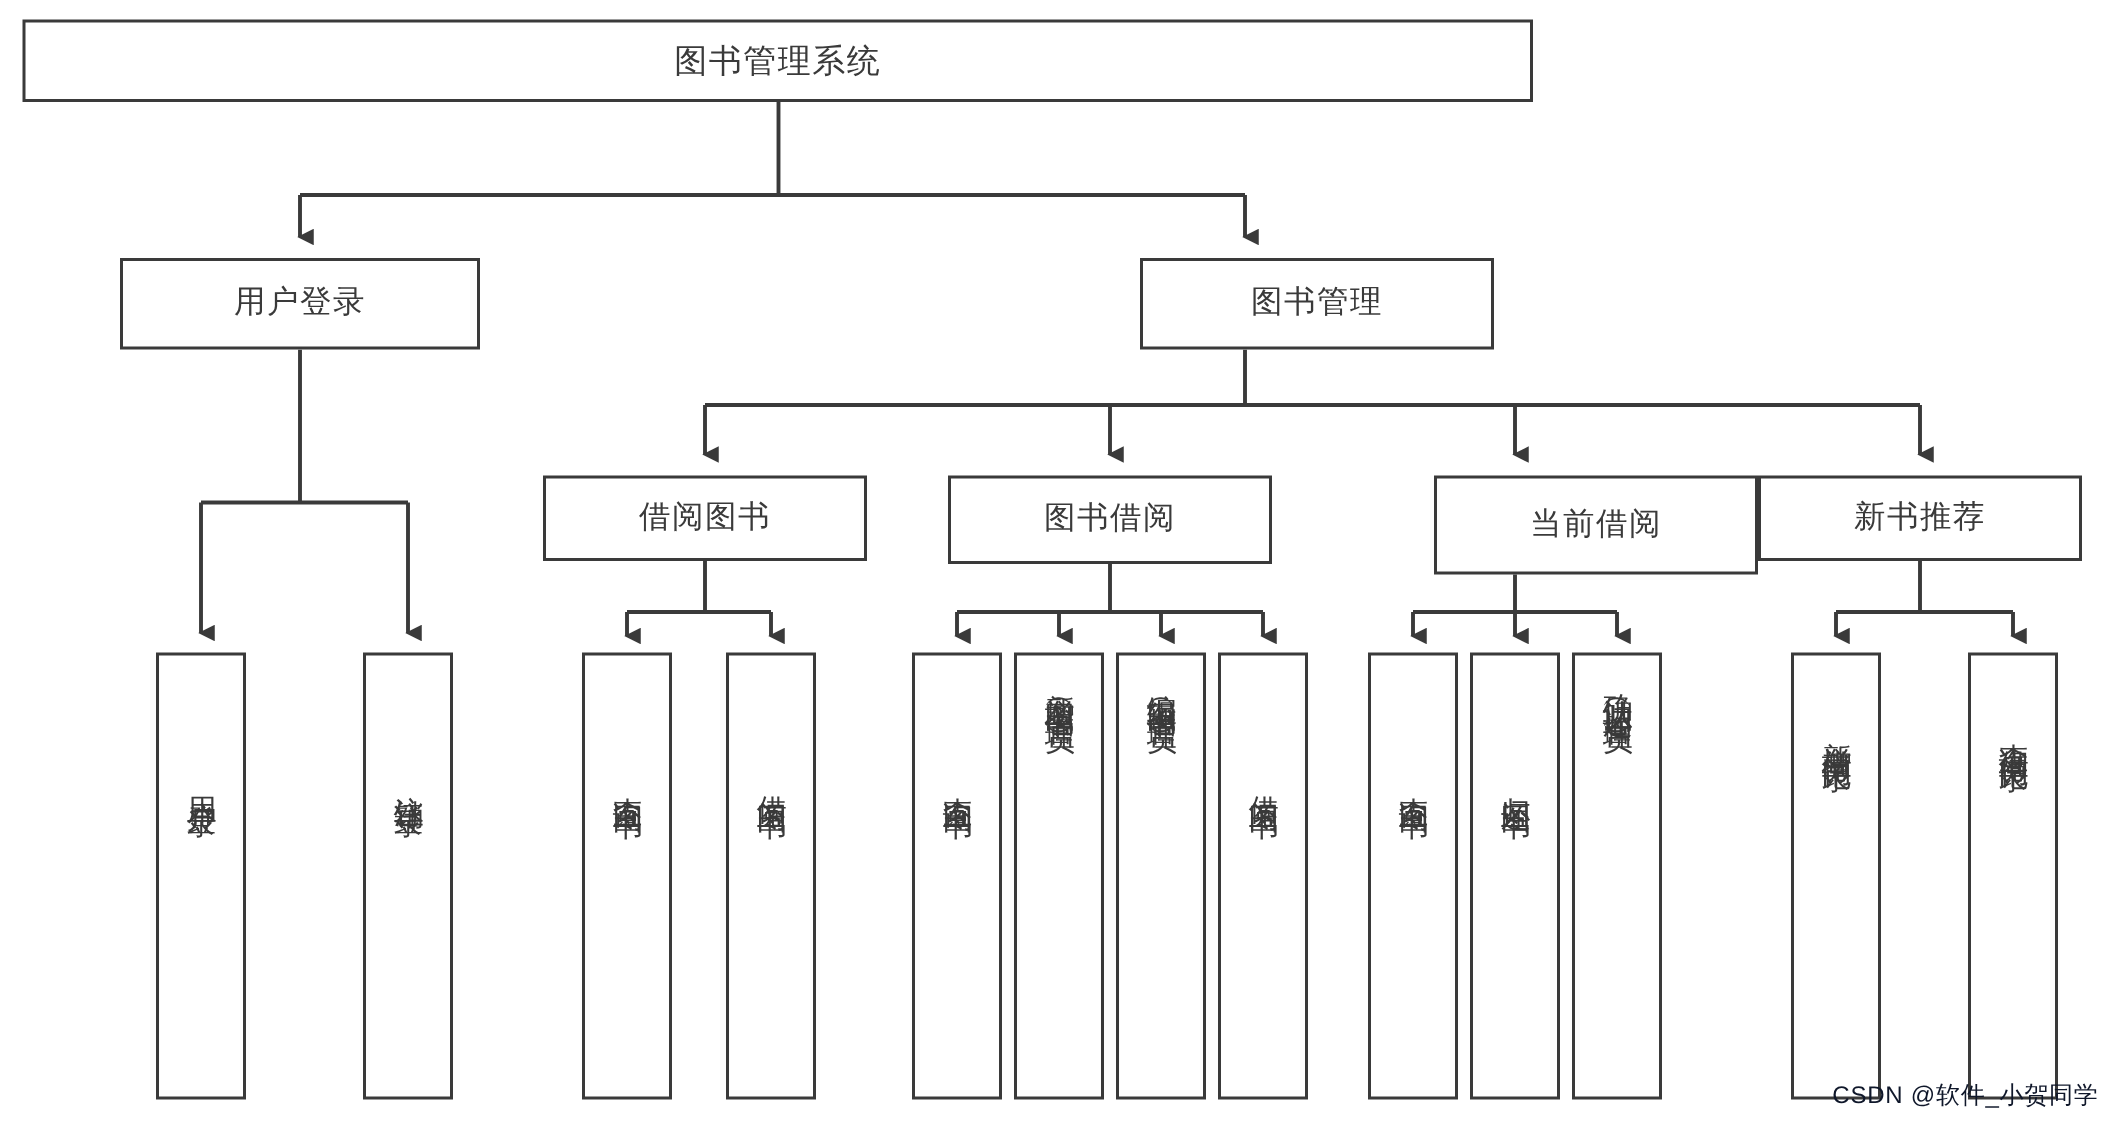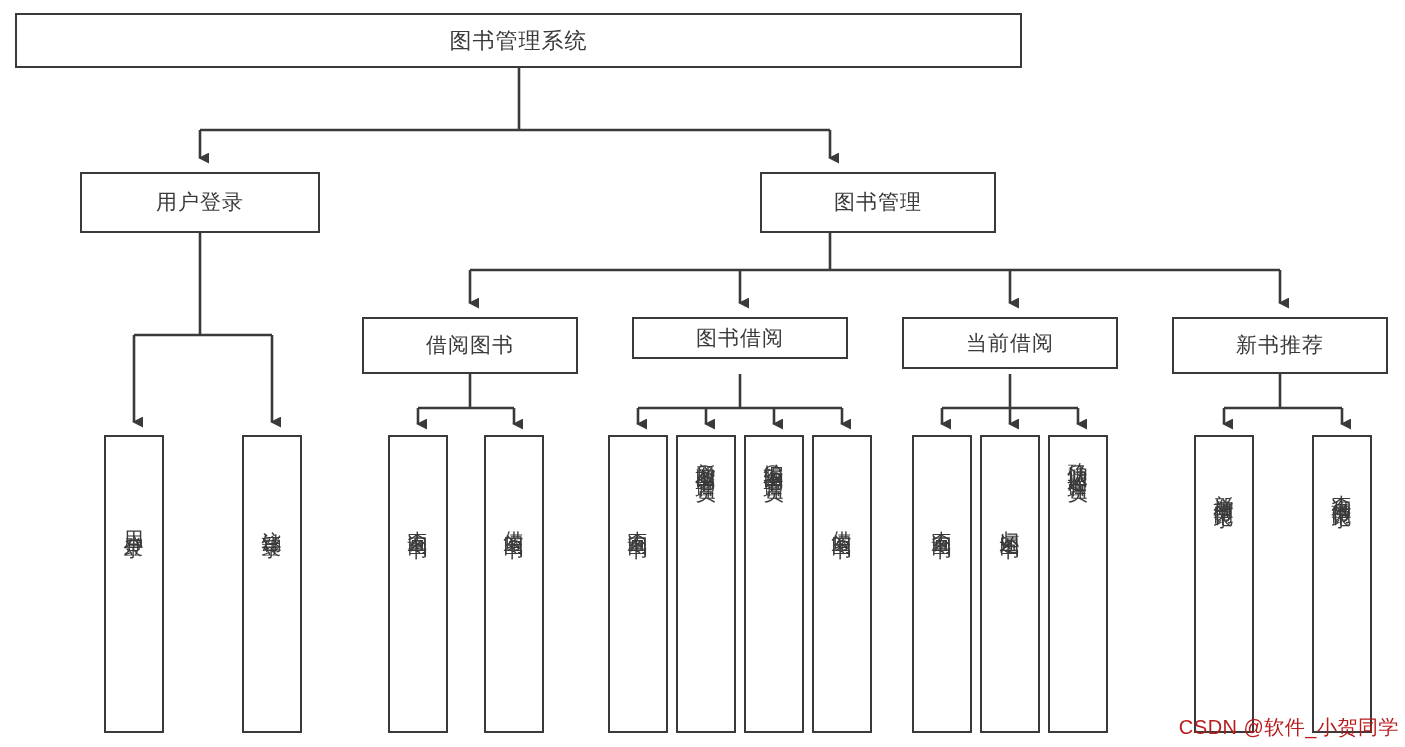--- a/index.html
+++ b/index.html
@@ -45,22 +45,22 @@
     text-orientation:upright;
     font-size:20px;
     letter-spacing:3px;
     line-height:1;
     white-space:nowrap;
   }
   .watermark{
     position:absolute;
     right:6px;
     bottom:6px;
-    font-size:20px;
-    color:#b91c1c;
+    font-size:16px;
+    color:#0f172a;
     letter-spacing:0.5px;
     white-space:nowrap;
   }
 </style>
 </head>
 <body>
 
 <div id="canvas">
 
   <svg class="lines" viewBox="0 0 1405 747" preserveAspectRatio="none" aria-hidden="true">
@@ -123,25 +123,25 @@
   </div>
 
   <div class="node horiz" style="left:712px;top:172px;width:236px;height:61px;margin-left:48px;">
     <span class="lbl">图书管理</span>
   </div>
 
   <div class="node horiz" style="left:362px;top:317px;width:216px;height:57px;">
     <span class="lbl">借阅图书</span>
   </div>
 
-  <div class="node horiz" style="left:632px;top:317px;width:216px;height:42px;">
+  <div class="node horiz" style="left:632px;top:317px;width:216px;height:59px;">
     <span class="lbl">图书借阅</span>
   </div>
 
-  <div class="node horiz" style="left:902px;top:317px;width:216px;height:52px;">
+  <div class="node horiz" style="left:956px;top:317px;width:216px;height:66px;">
     <span class="lbl">当前借阅</span>
   </div>
 
   <div class="node horiz" style="left:1172px;top:317px;width:216px;height:57px;">
     <span class="lbl">新书推荐</span>
   </div>
 
   <div class="node vert" style="left:104px;top:435px;width:60px;height:298px;padding-top:78px;">
     <span class="lbl">用户登录</span>
   </div>

